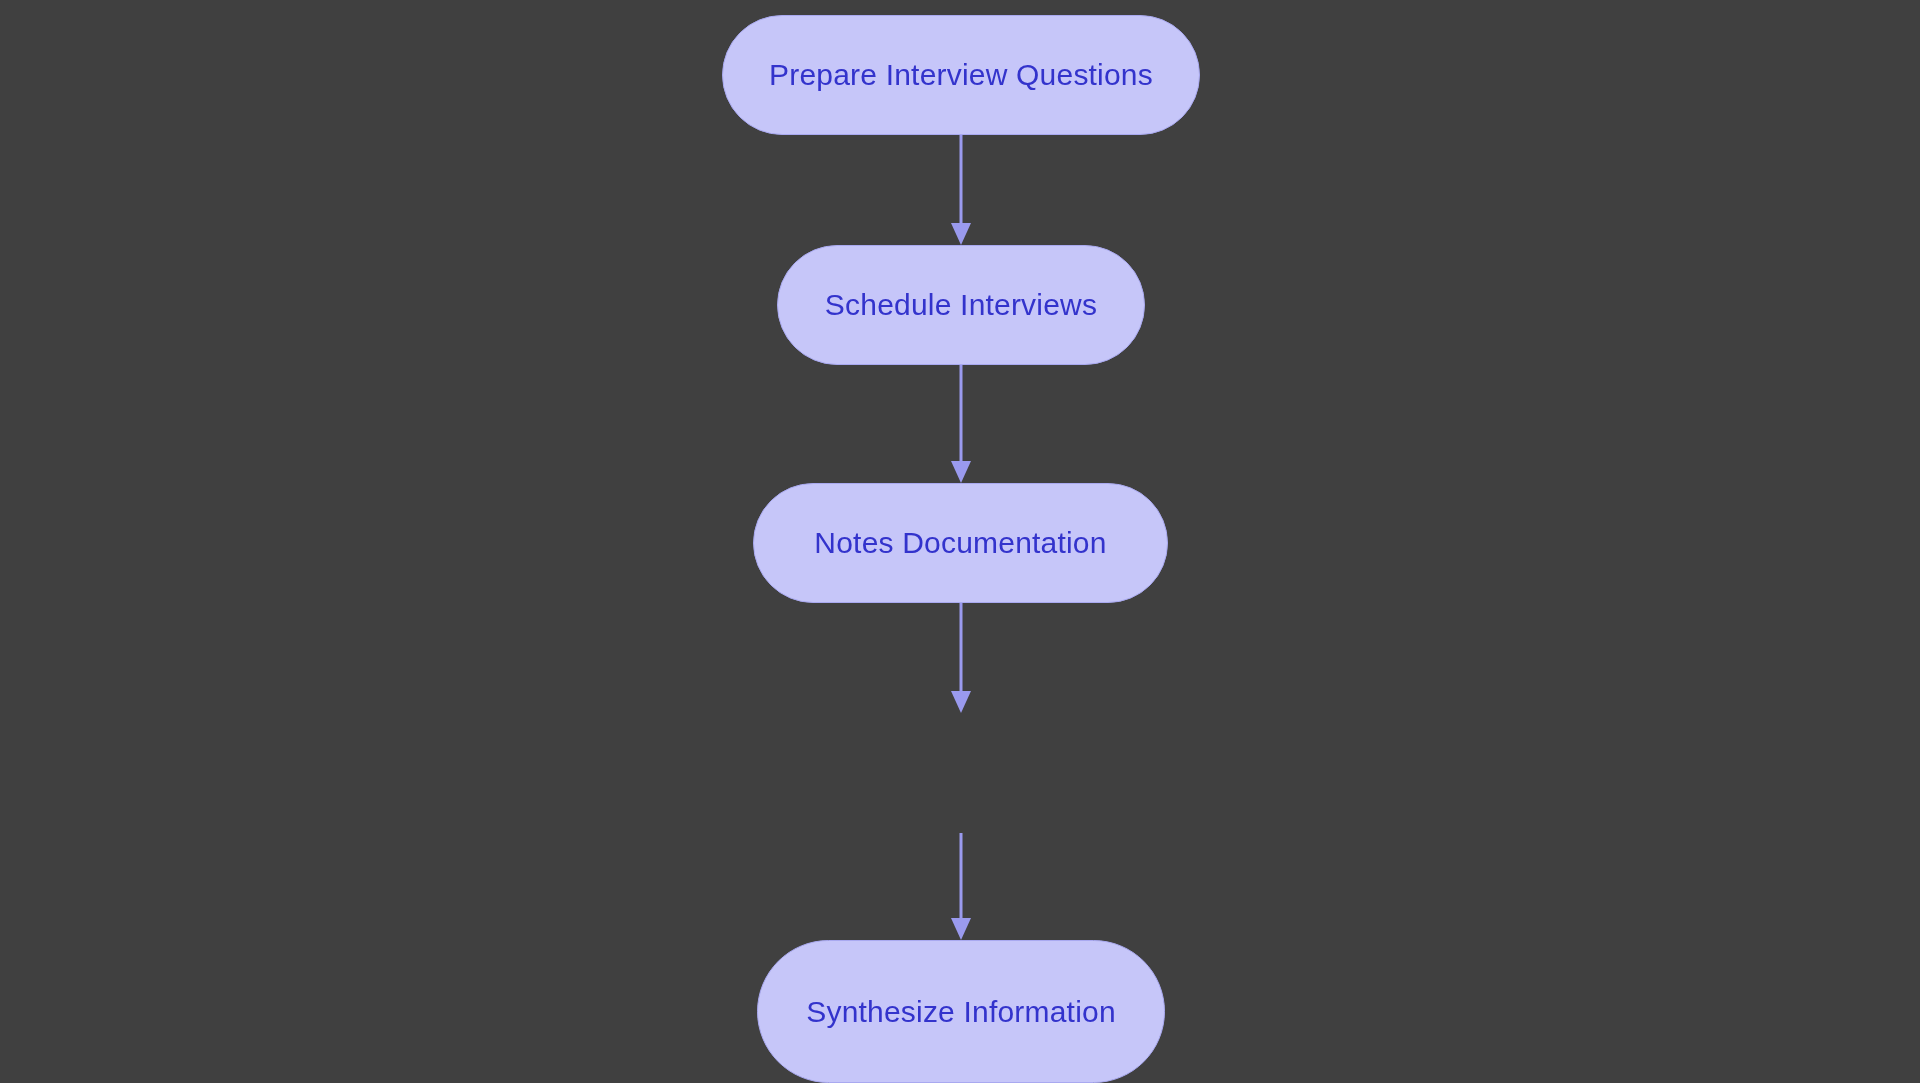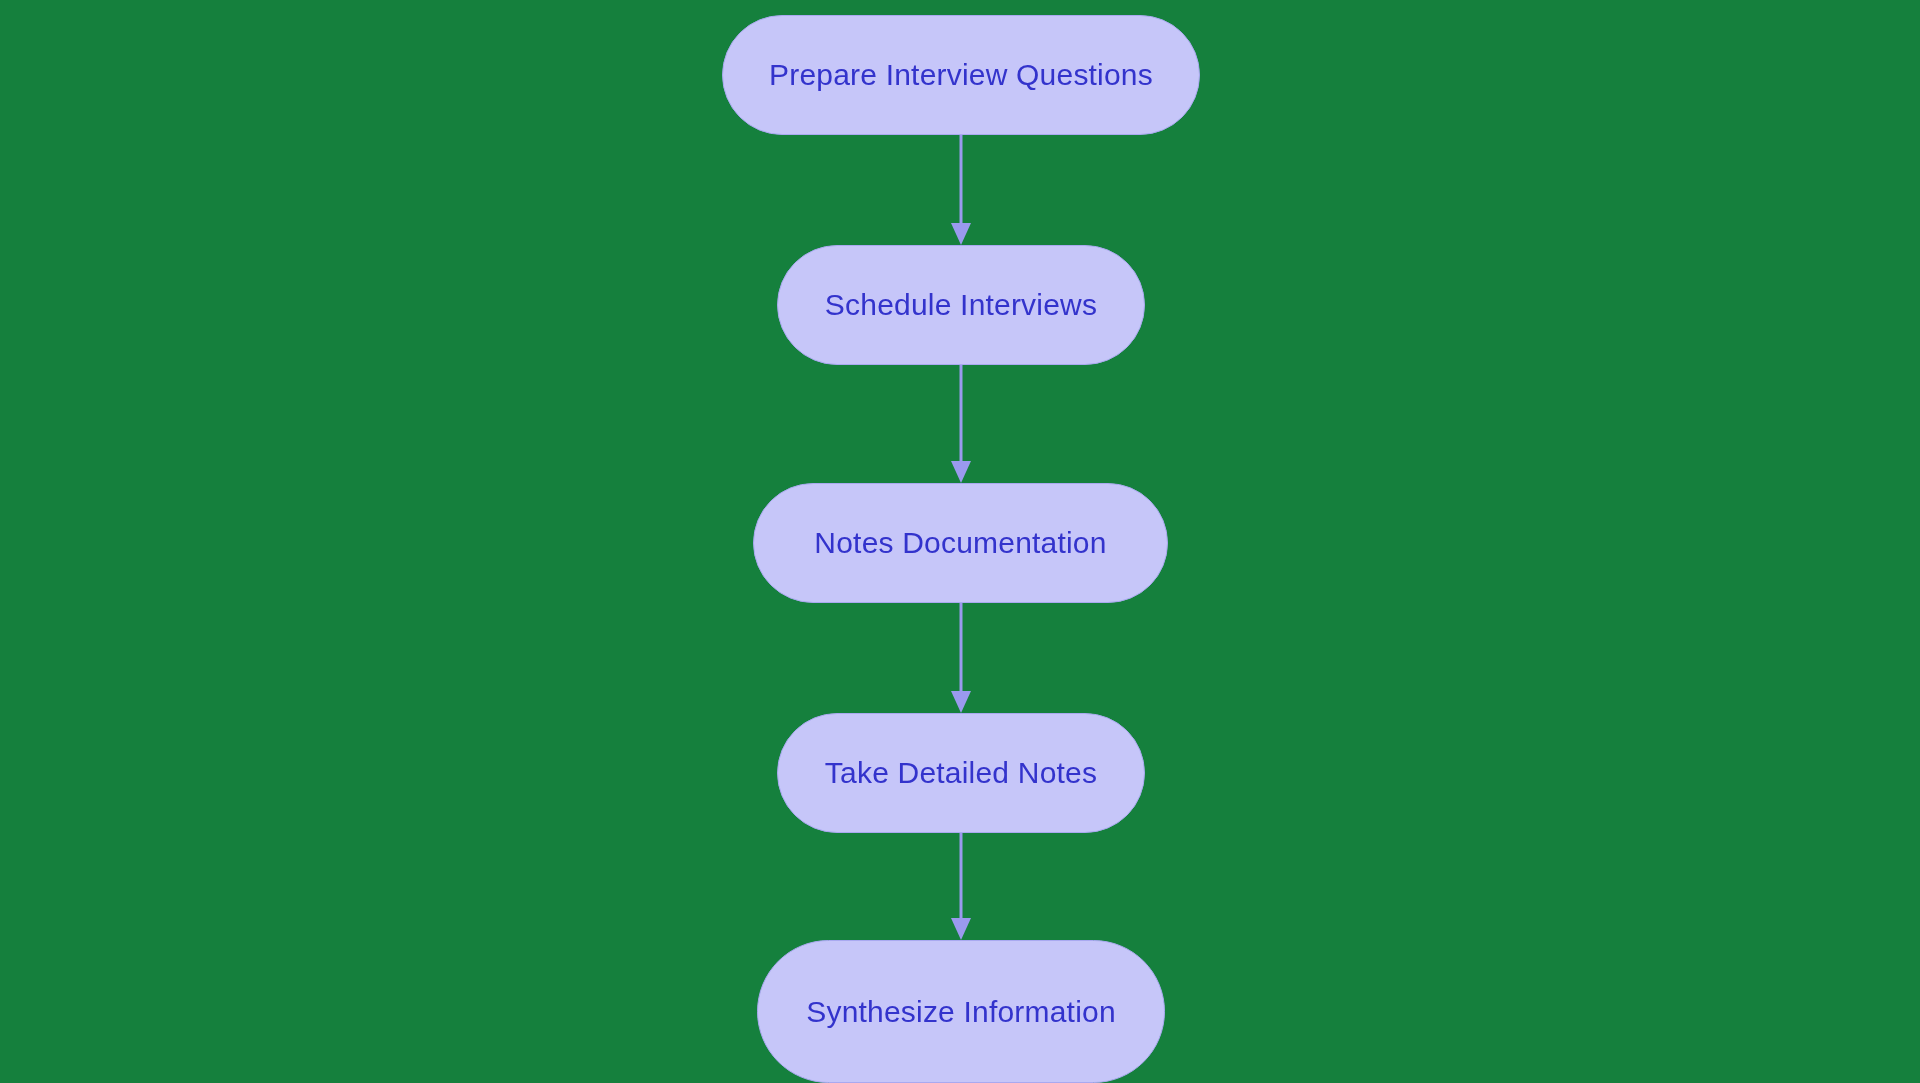--- a/index.html
+++ b/index.html
@@ -12,21 +12,21 @@
     width: 1920px;
     height: 1083px;
     overflow: hidden;
     font-family: "Liberation Sans", "DejaVu Sans", sans-serif;
   }
 
   #flowchart-canvas {
     position: relative;
     width: 1920px;
     height: 1083px;
-    background: #15803d;
+    background: #404040;
   }
 
   .flow-node {
     position: absolute;
     box-sizing: border-box;
     display: flex;
     align-items: center;
     justify-content: center;
     background: #c6c6f9;
     border: 1.5px solid #a9a9f0;
@@ -99,23 +99,20 @@
 
   <div class="flow-node" style="left:753px; top:483px; width:415px; height:120px;">
     <span class="node-label">Notes Documentation</span>
   </div>
 
   <div class="flow-edge" style="left:951px; top:603px; width:20px; height:110px;">
     <div class="edge-line" style="height:88px;"></div>
     <div class="edge-arrow"></div>
   </div>
 
-  <div class="flow-node" style="left:777px; top:713px; width:368px; height:120px;">
-    <span class="node-label">Take Detailed Notes</span>
-  </div>
 
   <div class="flow-edge" style="left:951px; top:833px; width:20px; height:107px;">
     <div class="edge-line" style="height:85px;"></div>
     <div class="edge-arrow"></div>
   </div>
 
   <div class="flow-node" style="left:757px; top:940px; width:408px; height:143px;">
     <span class="node-label">Synthesize Information</span>
   </div>
 

